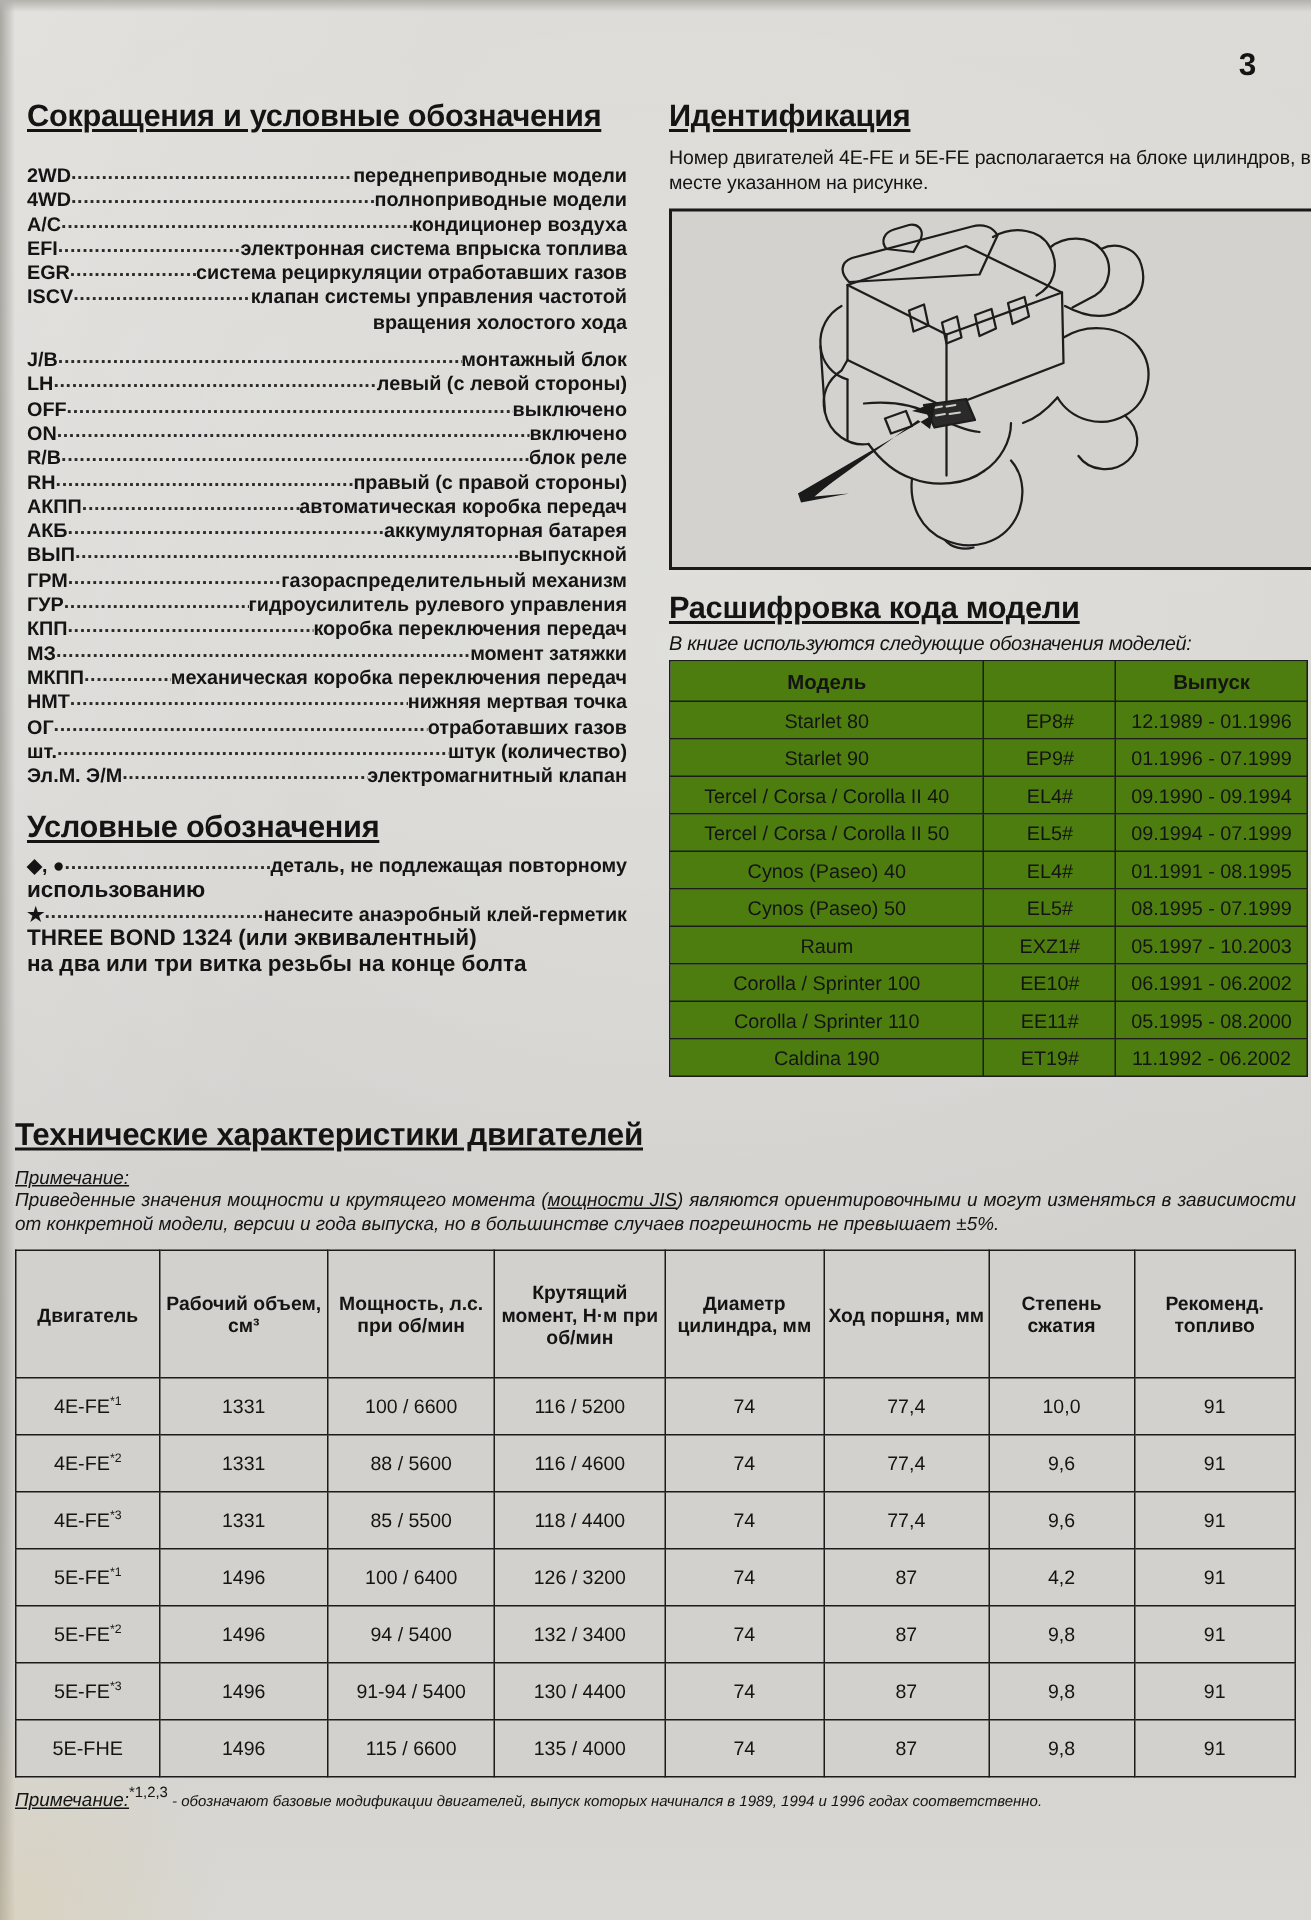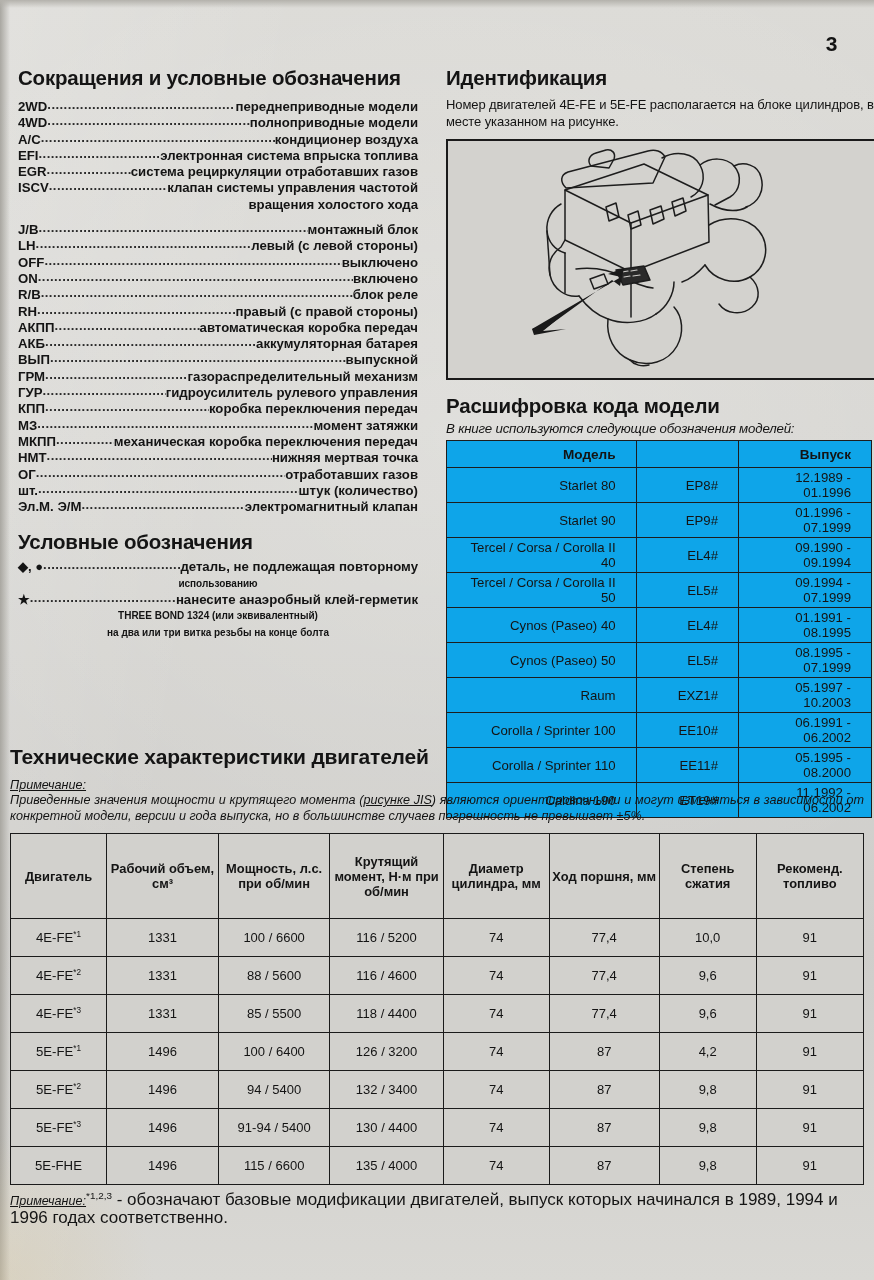--- a/index.html
+++ b/index.html
@@ -37,26 +37,26 @@
     pointer-events:none;
   }
   .sheet{position:absolute; inset:0;}
 
   .page-number{
     position:absolute; right:36px; top:32px;
     font-size:21px; font-weight:bold; letter-spacing:.5px;
   }
 
   h2.sec{
-    font-size:20.5px; font-weight:bold; margin:0; letter-spacing:-.2px;
+    font-size:20.5px; font-weight:bold; margin:0; letter-spacing:-.2px;text-decoration:underline;
   }
 
   
   .col-left{position:absolute; left:18px; top:66px; width:400px;}
-  .abbr-list{margin-top:9px;}
+  .abbr-list{margin-top:19px;}
   .abbr-row{
     display:flex; align-items:baseline;
     font-size:13.2px; font-weight:bold; line-height:16.3px;
     white-space:nowrap;
   }
   .abbr-key{flex:0 0 auto;}
   .leader{
     flex:1 1 auto; min-width:6px; overflow:hidden;
     position:relative; top:-2px;
     font-weight:bold; letter-spacing:.4px; color:#2a2a2a;
@@ -72,22 +72,22 @@
   .abbr-gap{height:9px;}
 
   .legend{margin-top:15px;}
   .legend-list{margin-top:5px;}
   .legend-row{
     display:flex; align-items:baseline;
     font-size:13.2px; font-weight:bold; line-height:16.3px; white-space:nowrap;
   }
   .sym{flex:0 0 auto; font-size:13px;}
   .legend-cont{
-    font-size:10px; font-weight:bold; line-height:16.3px;
-    text-align:center; white-space:nowrap;
+    font-size:15px; font-weight:bold; line-height:16.3px;
+    text-align:left; white-space:nowrap;
   }
 
   
   .col-right{position:absolute; left:446px; top:66px; width:430px;}
   .ident-text{
     font-size:13px; line-height:16.5px; margin-top:7px; letter-spacing:-.1px;
   }
   .engine-figure{
     margin-top:9px; width:426px; height:237px;
     border:2px solid #1a1a1a;
@@ -100,22 +100,22 @@
   .code-intro{
     font-size:13.3px; font-style:italic; margin-top:3px; letter-spacing:-.2px;
   }
   table{border-collapse:collapse;}
   table.model{
     margin-top:4px; width:426px;
     font-size:13.2px;
   }
   table.model th, table.model td{
     border:1.4px solid #1d1d1d;
-    text-align:right; padding:2px 20px; height:20px;
-    background:#0ea5e9;
+    text-align:center; padding:2px 8px; height:20px;
+    background:#4d7c0f;
   }
   table.model th{font-weight:bold; font-size:13.6px; height:22px;}
   table.model td.m-name{width:224px;}
   table.model td.m-code{width:78px;}
   table.model td.m-rel{width:124px;}
 
   
   .col-bottom{position:absolute; left:10px; top:745px; width:854px;}
   h2.sec.big{font-size:21px;}
   .note-block{margin-top:9px;}
@@ -138,21 +138,21 @@
   }
   table.spec th{
     font-weight:bold; font-size:12.9px; line-height:15px;
     padding:4px 2px; height:76px;
   }
   table.spec td{height:33px; padding:2px; font-size:13px;}
   table.spec td.eng{font-weight:normal; font-size:13.2px;text-align:center;}
   sup{font-size:.62em; vertical-align:super; line-height:0;}
   .foot-note{margin-top:6px;}
   .foot-note .lbl{font-size:12.6px; font-style:italic; text-decoration:underline;}
-  .foot-note .txt{font-size:17px; line-height:15.4px;}
+  .foot-note .txt{font-size:10px; font-style:italic; line-height:15.4px;}
 </style>
 </head>
 <body>
 
 <div class="sheet">
   <div class="paper-shade"></div>
   <div class="edge-left"></div>
   <div class="edge-top"></div>
   <div class="edge-bottom-warm"></div>
 
@@ -431,21 +431,21 @@
       </table>
     </div>
   </div>
 
   <div class="col-bottom">
     <h2 class="sec big">Технические характеристики двигателей</h2>
 
     <div class="note-block">
       <div class="note-label">Примечание:</div>
       <div class="note-body">
-        <span>Приведенные значения мощности и крутящего момента (</span><span class="u">рисунке JIS</span><span>) являются ориентировочными и могут изменяться в зависимости от конкретной модели, версии и года выпуска, но в большинстве случаев погрешность не превышает ±5%.</span>
+        <span>Приведенные значения мощности и крутящего момента (</span><span class="u">мощности JIS</span><span>) являются ориентировочными и могут изменяться в зависимости от конкретной модели, версии и года выпуска, но в большинстве случаев погрешность не превышает ±5%.</span>
       </div>
     </div>
 
     <table class="spec">
       <thead>
         <tr id="spec-head">
             <th style="width: 96px;">Двигатель</th>
             <th style="width: 118px;">Рабочий объем, см³</th>
             <th style="width: 114px;">Мощность, л.с. при об/мин</th>
             <th style="width: 118px;">Крутящий момент, Н·м при об/мин</th>

